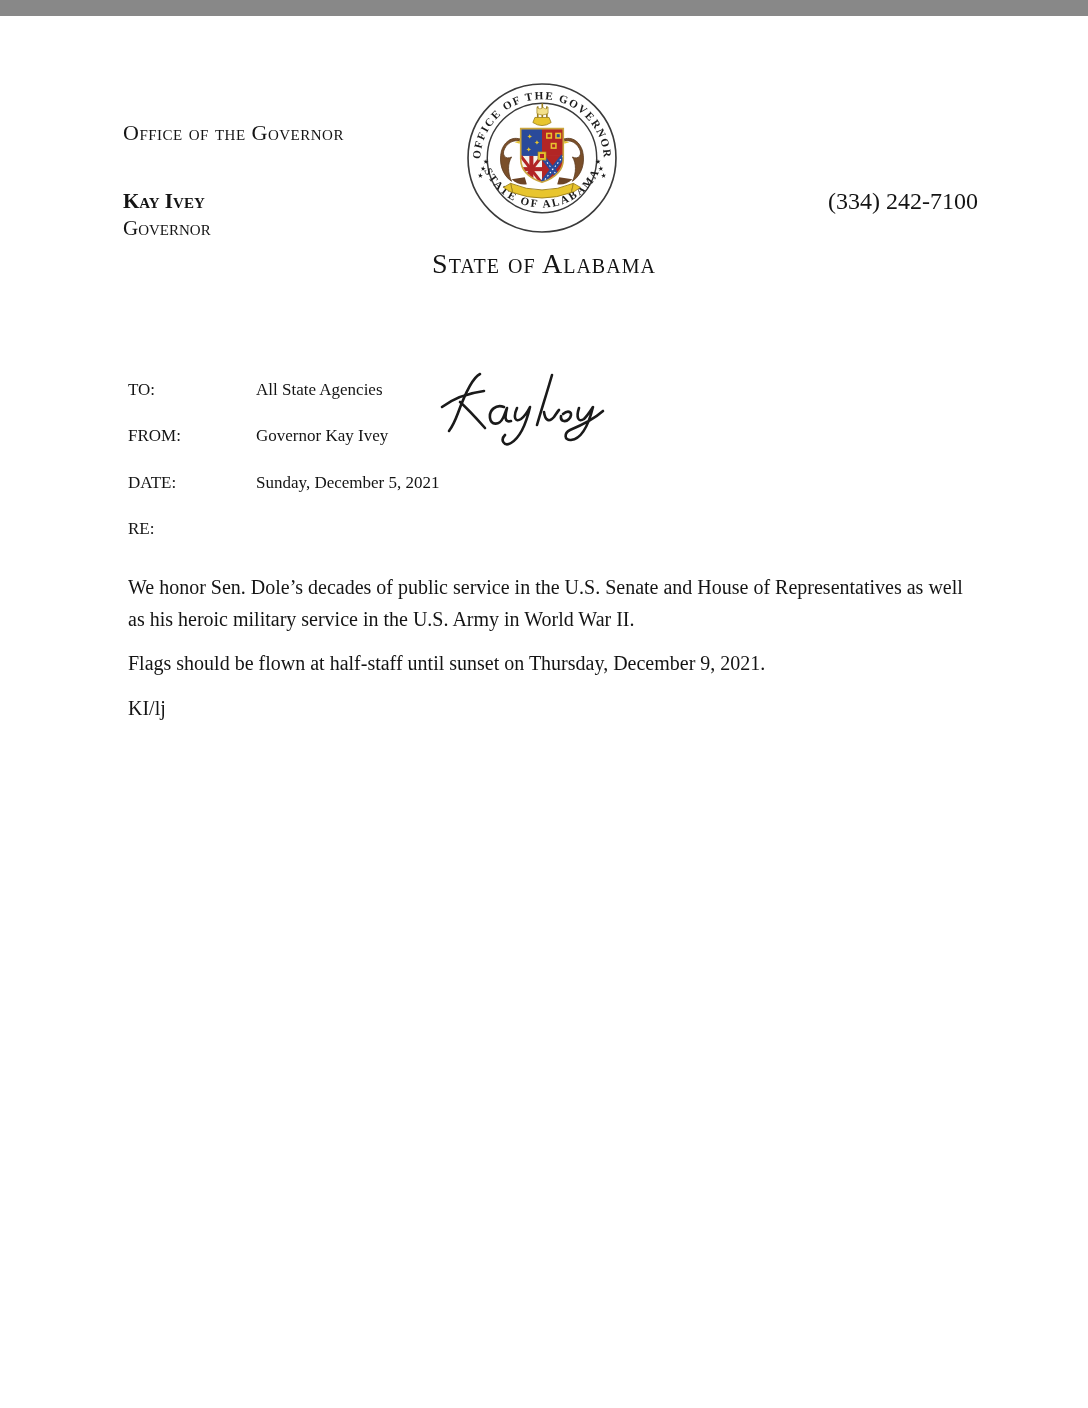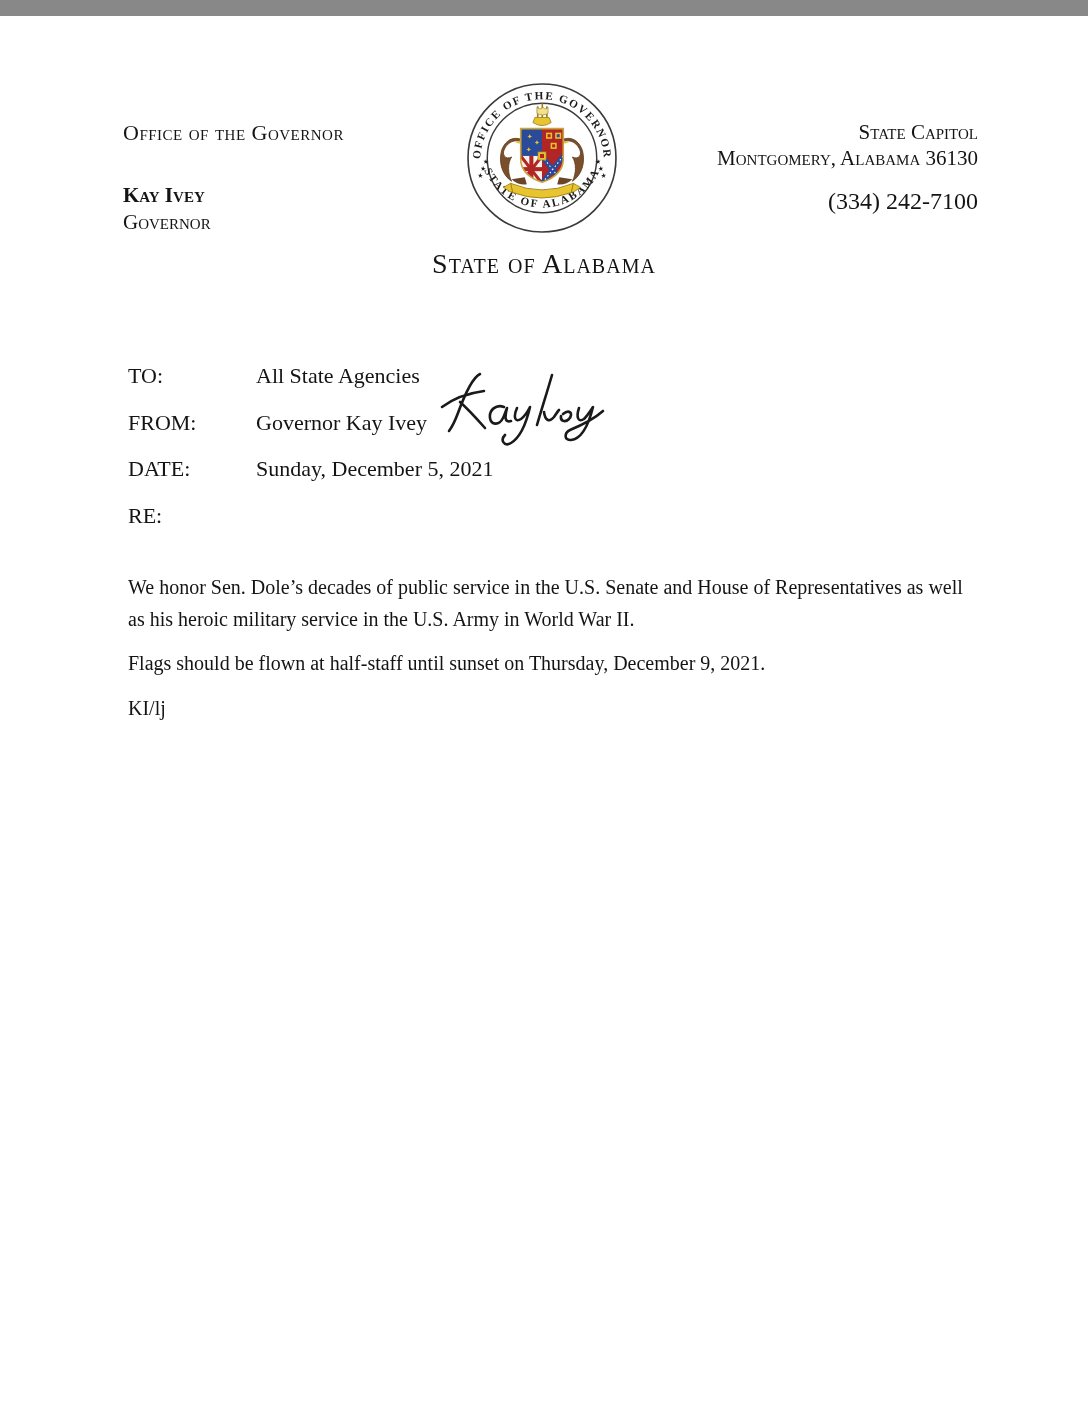--- a/index.html
+++ b/index.html
@@ -16,21 +16,21 @@
   
   .office-line {
     position: absolute;
     left: 123px; top: 104px;
     font-variant: small-caps;
     font-size: 22px;
     letter-spacing: 0.5px;
   }
   .gov-block {
     position: absolute;
-    left: 123px; top: 166px;
+    left: 123px; top: 172px;
     line-height: 27px;
   }
   .gov-name {
     font-variant: small-caps;
     font-weight: 700;
     font-size: 21px;
   }
   .gov-title {
     font-variant: small-caps;
     font-size: 21px;
@@ -68,22 +68,22 @@
   }
   
   .memo {
     position: absolute;
     left: 128px; top: 337px;
     width: 900px;
   }
   .memo-row {
     display: flex;
     height: 46.5px;
-    align-items: center;
-    font-size: 22px;
+    align-items: flex-end;
+    font-size: 17px;
   }
   .memo-label { width: 128px; flex: 0 0 128px; }
   .memo-value { flex: 1; }
   .signature {
     position: absolute;
     left: 308px; top: 14px;
     width: 170px; height: 82px;
     pointer-events: none;
   }
   
@@ -183,24 +183,20 @@
       <path d="M54,46 L96,46 L96,76 Q96,92 75,99 Q54,92 54,76 Z" fill="none" stroke="#caa53d" stroke-width="1.6"></path>
 
       <g>
         <path d="M44,100 Q75,113 106,100 L104,109 Q75,120 46,109 Z" fill="#e8c52e" stroke="#9a7d1c" stroke-width="0.9"></path>
         <path d="M44,100 L37,104 L43,108 L46,109 Z" fill="#e8c52e" stroke="#9a7d1c" stroke-width="0.8"></path>
         <path d="M106,100 L113,104 L107,108 L104,109 Z" fill="#e8c52e" stroke="#9a7d1c" stroke-width="0.8"></path>
       </g>
     </svg>
   </div>
 
-  <div class="addr-block">
-    <div>State Capitol</div>
-    <div>Montgomery, Alabama 36130</div>
-  </div>
   <div class="phone-line">(334) 242-7100</div>
 
   <h1 class="doc-title">State of Alabama</h1>
 
   <div class="memo">
     <div class="memo-row">
       <div class="memo-label">TO:</div>
       <div class="memo-value">All State Agencies</div>
     </div>
     <div class="memo-row">

